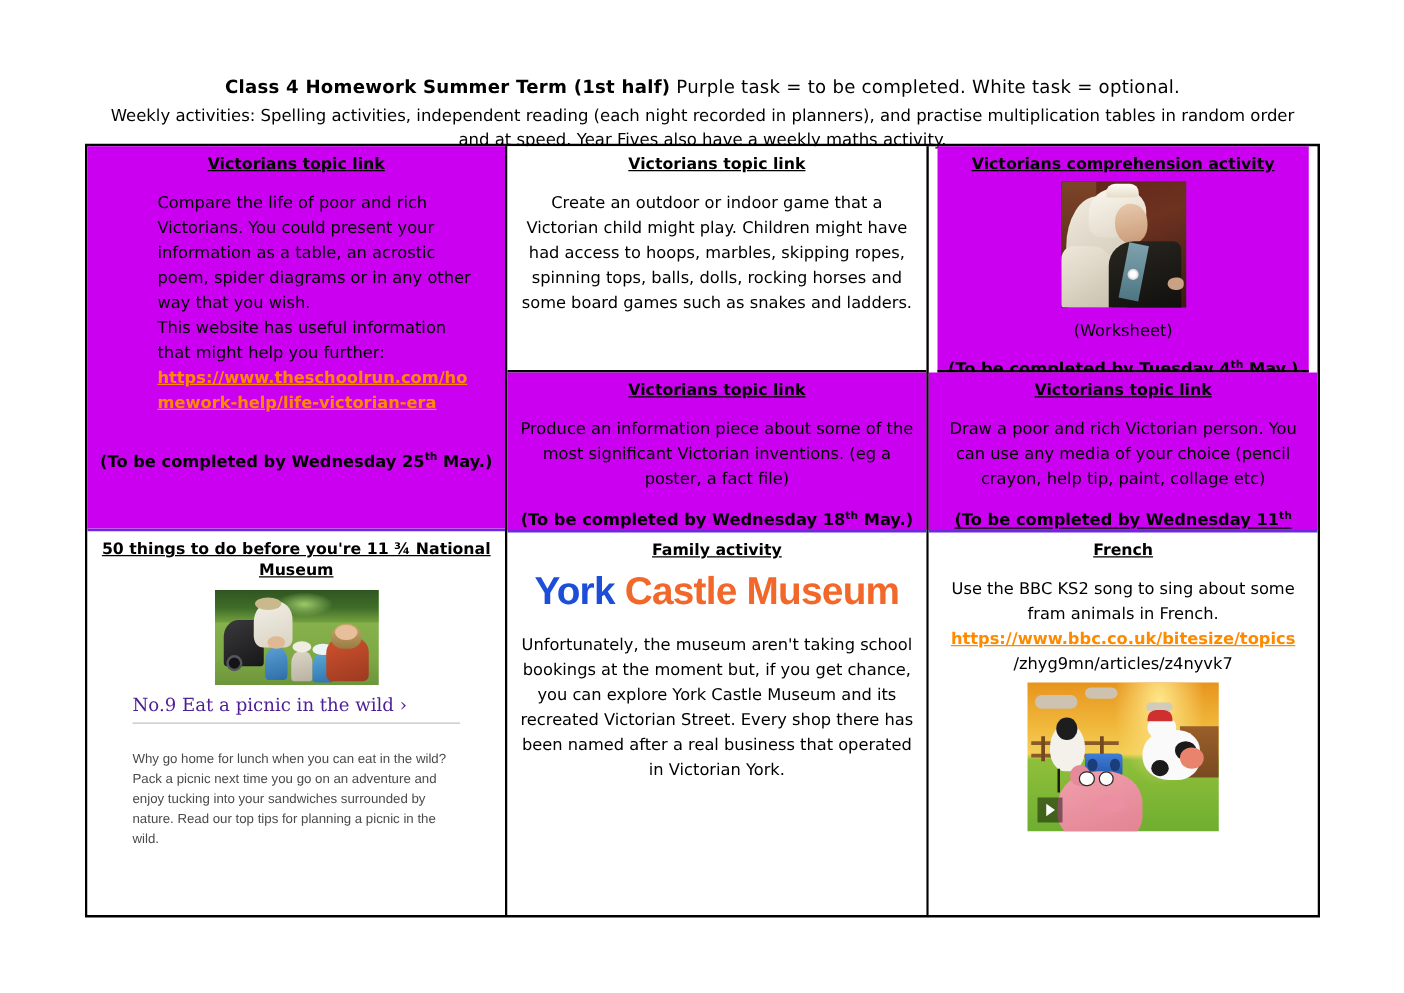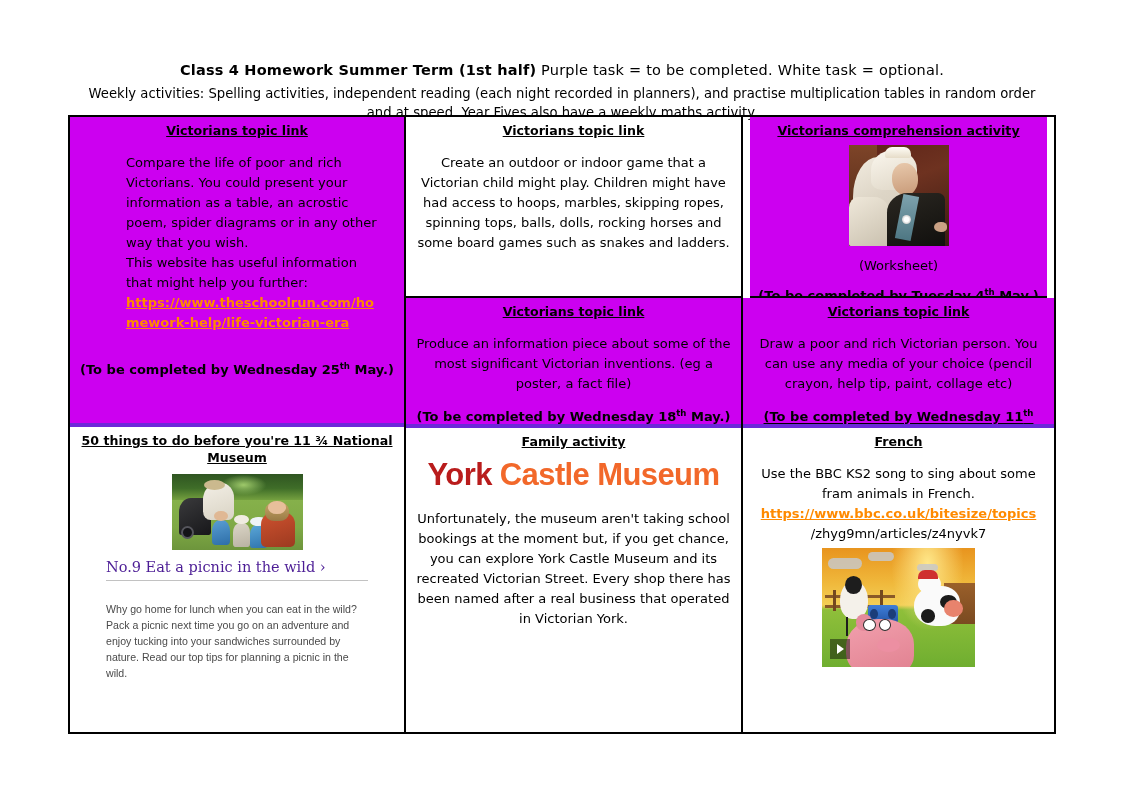--- a/index.html
+++ b/index.html
@@ -71,21 +71,21 @@
     padding: 5px 8px 8px 8px;
     overflow: hidden;
     position: relative;
   }
   .purple { background: #CC00F0; }
   .white  { background: #ffffff; }
 
   .r1-tall   { height: 333px; }
   .r1-short  { height: 197px; border-bottom: 2px solid #000; }
   .r1b       { height: 136px; }
-  .r2        { height: 336px; border-top: 4px solid #6d28d9; }
+  .r2        { height: 336px; border-top: 2px solid #6d28d9; }
 
   .cell-head {
     text-align: center;
     font-weight: bold;
     font-size: 12.6px;
     text-decoration: underline;
     line-height: 17px;
     margin-bottom: 4px;
   }
 
@@ -276,21 +276,21 @@
   
   .ycm {
     text-align: center;
     font-family: "Liberation Sans", sans-serif;
     font-size: 31px;
     font-weight: bold;
     letter-spacing: -0.6px;
     padding: 3px 0 6px 0;
     white-space: nowrap;
   }
-  .ycm .york { color: #b91c1c; }
+  .ycm .york { color: #1d4ed8; }
   .ycm .castle { color: #F2682A; }
 
   
   .video-wrap { text-align: center; margin-top: 4px; }
   .farm {
     width: 153px; height: 119px;
     display: inline-block;
     position: relative;
     overflow: hidden;
     background: linear-gradient(180deg,#e8941e 0%, #f0b93c 30%, #f3cf57 48%, #8fbf3a 52%, #6fae30 100%);

